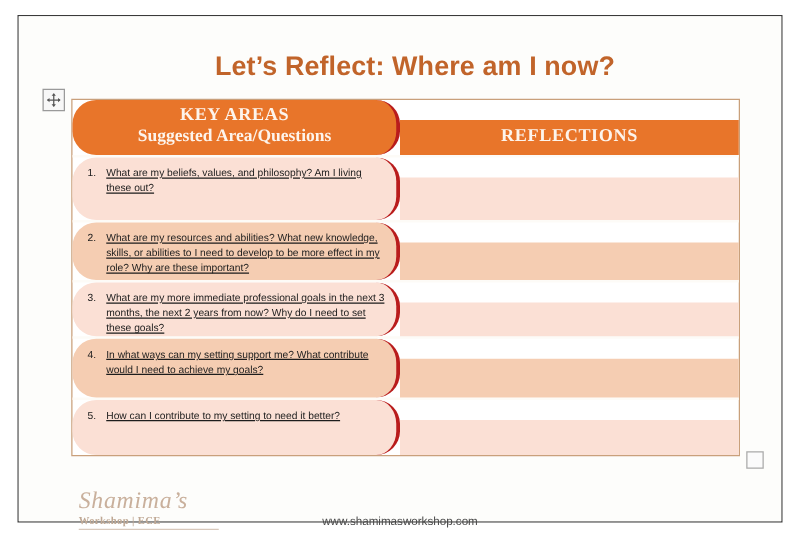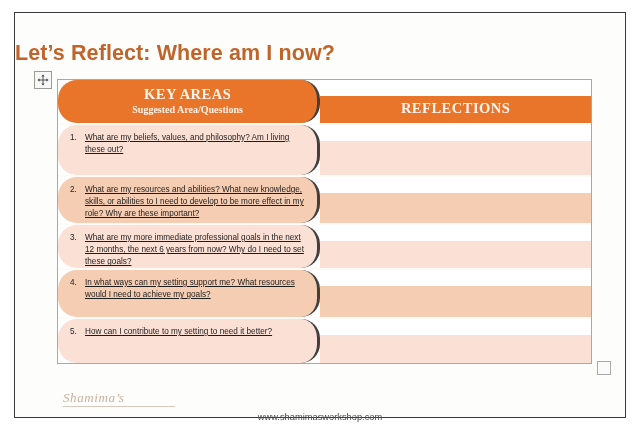--- a/index.html
+++ b/index.html
@@ -29,23 +29,24 @@
 
   #slide-canvas {
     position: absolute;
     inset: 0;
     background: #fdfdfb;
   }
 
   
   #slide-title {
     position: absolute;
-    left: 0;
+    left: 12px;
     top: 28px;
     width: 100%;
+    text-align: center;
     font-size: 21.5px;
     font-weight: 600;
     color: #c1642a;
     letter-spacing: 0.1px;
     white-space: nowrap;
   }
 
   
   #move-handle {
     position: absolute;
@@ -85,21 +86,21 @@
   .t-row {
     display: flex;
     width: 100%;
     border-bottom: 2.5px solid #fdfbf7;
   }
   .t-row:last-child { border-bottom: none; }
 
   .cell-key {
     width: 49.2%;
     flex: 0 0 49.2%;
-    border-right: 3px solid #404040;
+    border-right: 3px solid #b91c1c;
     padding: 7px 8px 7px 10px;
     border-radius: 19px;
   }
 
   .cell-ref {
     flex: 1 1 auto;
     margin-top: 16px;
   }
 
   
@@ -117,21 +118,21 @@
     font-family: "Liberation Serif", serif;
     font-size: 14.5px;
     font-weight: 700;
     color: #fdf4ec;
     letter-spacing: 0.5px;
     line-height: 1.1;
   }
 
   .hdr-sub {
     font-family: "Liberation Serif", serif;
-    font-size: 10px;
+    font-size: 14px;
     font-weight: 700;
     color: #fdf4ec;
     line-height: 1.15;
     margin-top: 1px;
   }
 
   .header-row .cell-ref .hdr-main {
     font-size: 14.5px;
   }
 
@@ -171,21 +172,21 @@
     position: absolute;
     left: 48px;
     top: 378px;
     width: 125px;
     height: 40px;
   }
 
   #logo-script {
     font-family: "Liberation Serif", serif;
     font-style: italic;
-    font-size: 13px;
+    font-size: 19px;
     color: #c9b09c;
     line-height: 1;
     letter-spacing: 0.6px;
   }
 
   #logo-sub {
     font-family: "Liberation Serif", serif;
     font-size: 8.5px;
     font-weight: 700;
     color: #b9a characterless;
@@ -271,31 +272,31 @@
             <span class="q-text">What are my resources and abilities? What new knowledge, skills, or abilities to I need to develop to be more effect in my role? Why are these important?</span>
           </div>
         </div>
         <div class="cell-ref"></div>
       </div>
 
       <div class="t-row shade-light h-r3">
         <div class="cell-key">
           <div class="q-line">
             <span class="q-num">3.</span>
-            <span class="q-text">What are my more immediate professional goals in the next 12 months, the next 6 years from now? Why do I need to set these goals?</span>
+            <span class="q-text">What are my more immediate professional goals in the next 3 months, the next 2 years from now? Why do I need to set these goals?</span>
           </div>
         </div>
         <div class="cell-ref"></div>
       </div>
 
       <div class="t-row shade-dark h-r4">
         <div class="cell-key">
           <div class="q-line">
             <span class="q-num">4.</span>
-            <span class="q-text">In what ways can my setting support me? What resources would I need to achieve my goals?</span>
+            <span class="q-text">In what ways can my setting support me? What contribute would I need to achieve my goals?</span>
           </div>
         </div>
         <div class="cell-ref"></div>
       </div>
 
       <div class="t-row shade-light h-r5">
         <div class="cell-key">
           <div class="q-line">
             <span class="q-num">5.</span>
             <span class="q-text">How can I contribute to my setting to need it better?</span>
@@ -303,20 +304,21 @@
         </div>
         <div class="cell-ref"></div>
       </div>
 
     </div>
 
     <div id="resize-handle"></div>
 
     <div id="footer-logo">
       <div id="logo-script">Shamima’s</div>
+      <div id="logo-sub">Workshop | ECE</div>
       <div id="logo-rule"></div>
     </div>
 
     <div id="footer-caption">
       <span id="footer-url">www.shamimasworkshop.com</span>
     </div>
 
   </div>
 </div>
 

